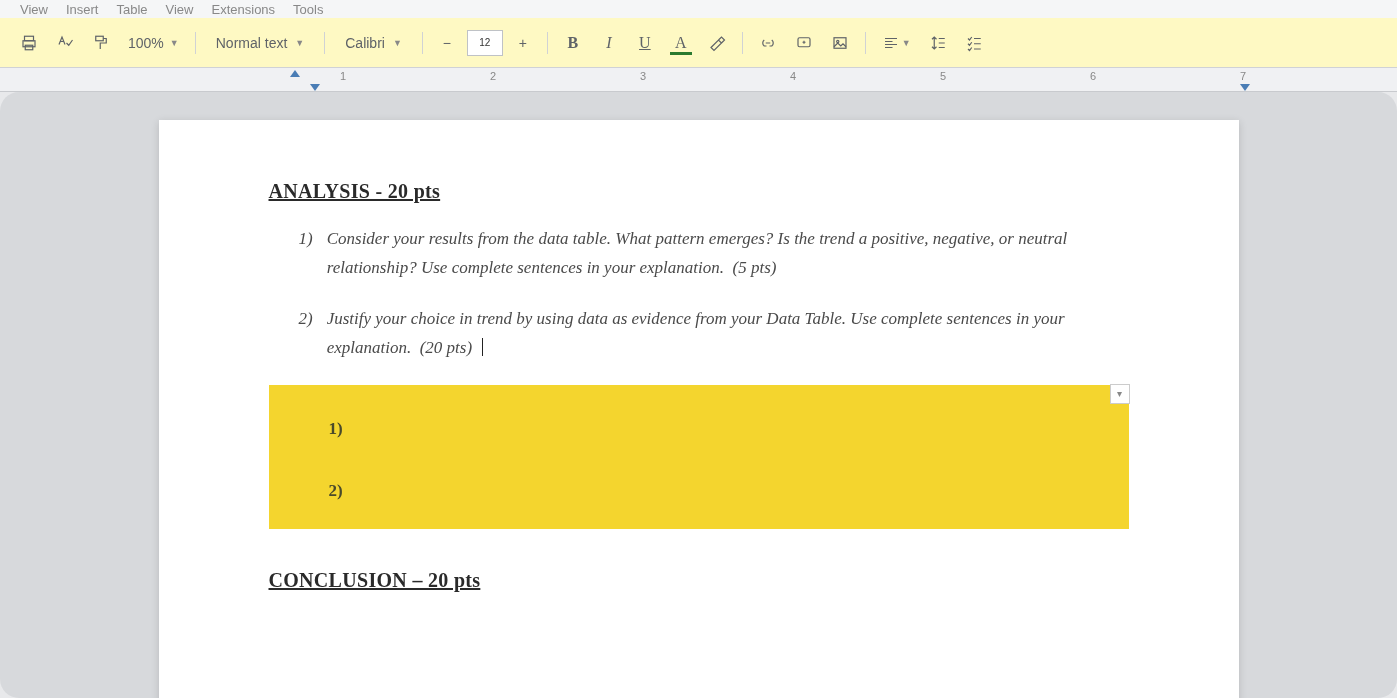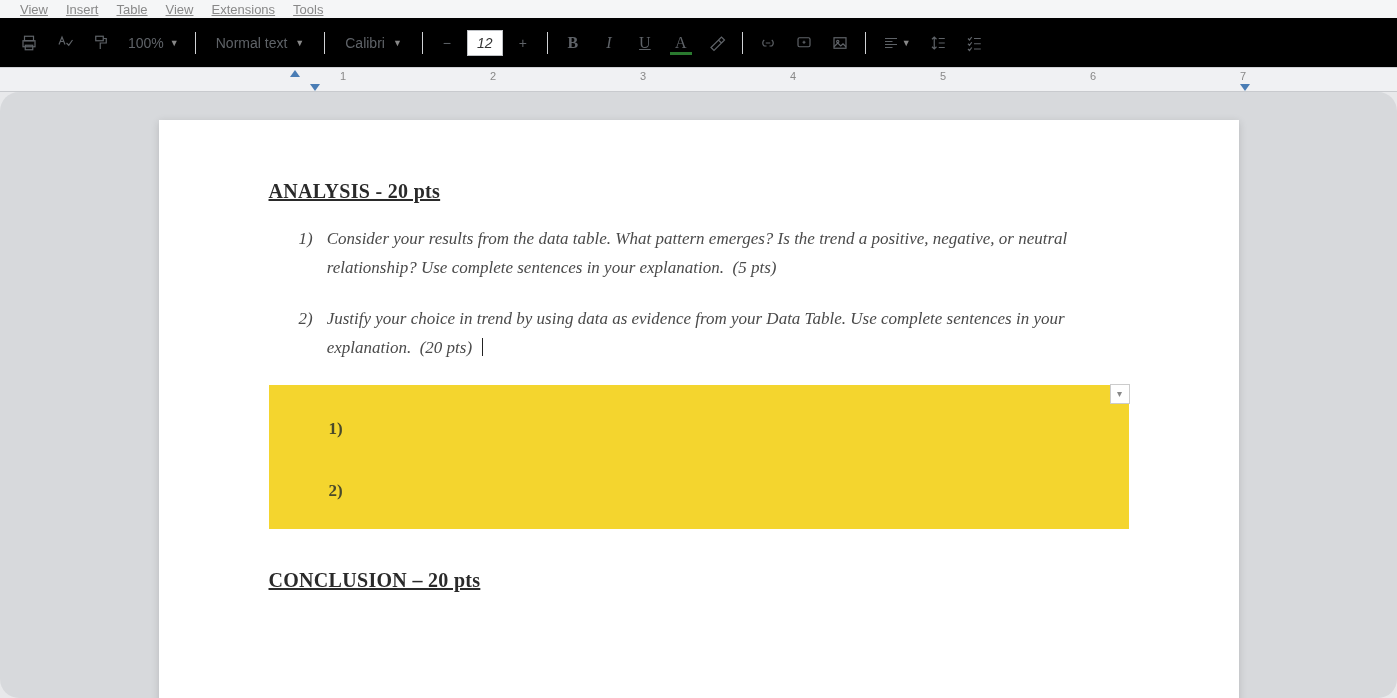--- a/index.html
+++ b/index.html
@@ -14,28 +14,27 @@
   .menubar {
     display: flex;
     gap: 18px;
     padding: 0 20px;
     height: 18px;
     align-items: center;
     font-size: 13px;
     color: #888;
     background: #f5f6f7;
     filter: blur(0.4px);
-    text-decoration: underline;
   }
   .toolbar {
     display: flex;
     align-items: center;
     gap: 6px;
     padding: 8px 14px;
-    background: #000000;
+    background: #fef9c3;
     border-bottom: 1px solid #d0d2d5;
     height: 50px;
     filter: blur(0.3px);
   }
   .tb-btn {
     display: inline-flex;
     align-items: center;
     justify-content: center;
     min-width: 28px;
     height: 28px;
@@ -48,21 +47,21 @@
   .tb-sep { width: 1px; height: 22px; background: #d0d2d5; margin: 0 4px; }
   .zoom { font-size: 14px; color: #5f6368; display: flex; align-items: center; gap: 4px; padding: 0 6px; }
   .style-sel, .font-sel {
     font-size: 14px; color: #5f6368; display: flex; align-items: center; gap: 6px;
     padding: 0 10px; height: 28px; cursor: pointer; justify-content: space-between;
   }
   .fontsize-box {
     border: 1px solid #bfc2c6;
     width: 36px; height: 26px;
     display: flex; align-items: center; justify-content: center;
-    font-size: 14px; color: #333; background: #fff; font-style: italic;
+    font-size: 10px; color: #333; background: #fff;
   }
   .fmt-btn { font-family: Georgia, serif; font-size: 16px; min-width: 30px; }
   .underline-btn { text-decoration: underline; }
   .color-a { position: relative; }
   .color-a::after { content:""; position:absolute; left:4px; right:4px; bottom:2px; height:3px; background:#2a7a2f; }
   .chevron { font-size: 9px; color:#888; margin-left:2px; }
   .ruler {
     height: 24px;
     background: #f0f1f3;
     border-bottom: 1px solid #c8cace;

